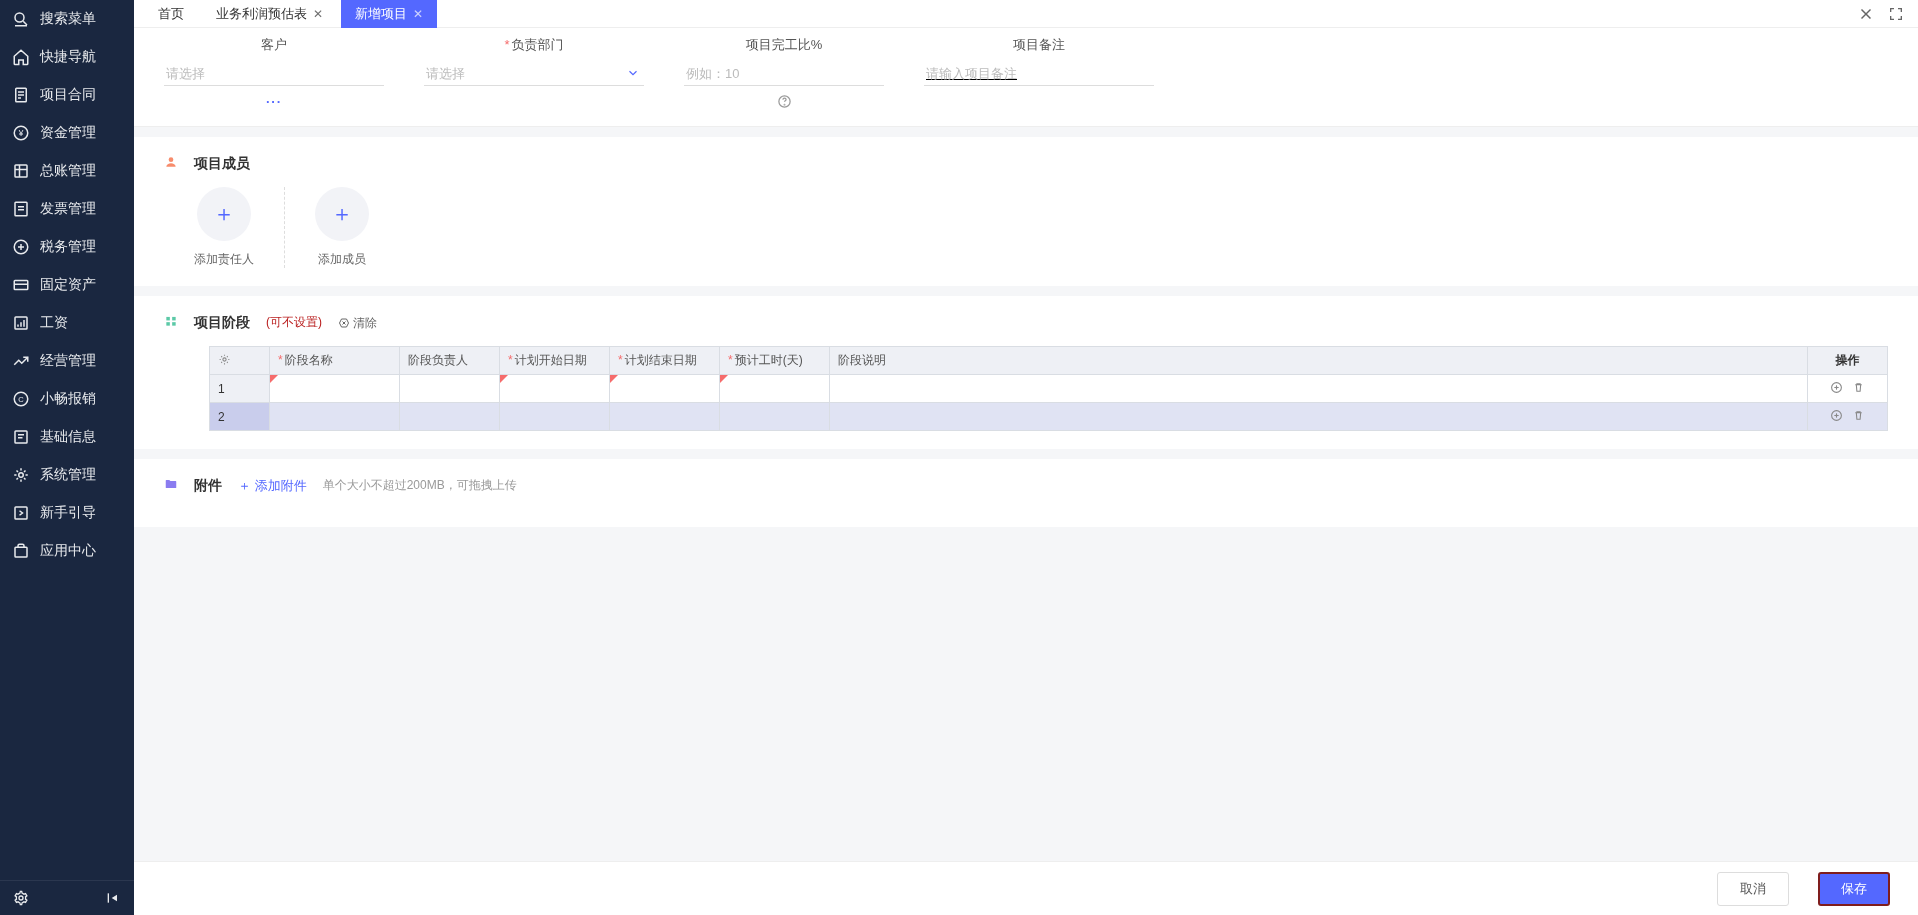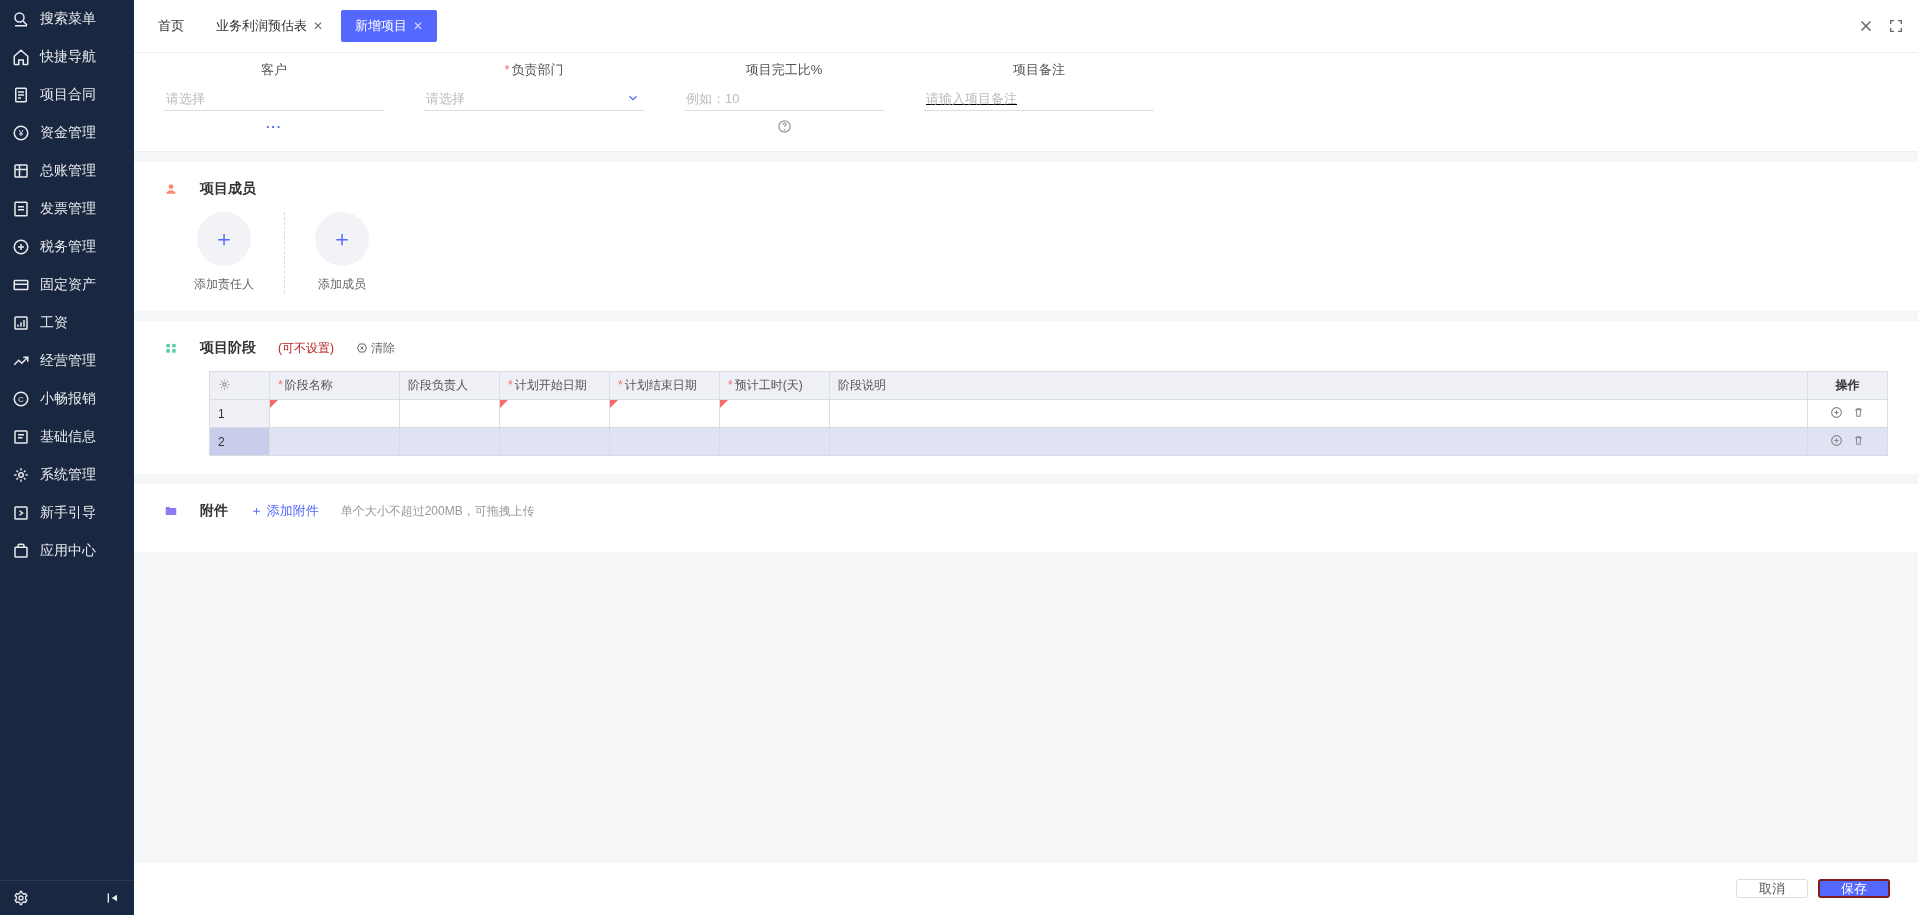--- a/index.html
+++ b/index.html
@@ -55,21 +55,21 @@
       flex: 1;
       display: flex;
       flex-direction: column;
       background: #fff;
       position: relative;
       min-width: 0;
     }
     .tabs {
       display: flex;
       align-items: center;
-      height: 53px;
+      height: 28px;
       border-bottom: 1px solid #eee;
       padding-left: 10px;
       gap: 4px;
     }
     .tab {
       display: flex;
       align-items: center;
       padding: 0 14px;
       height: 32px;
       font-size: 13px;
@@ -161,22 +161,21 @@
       color: #999;
       cursor: pointer;
     }
     .panel {
       background: #fff;
       margin-top: 10px;
       padding: 18px 30px;
     }
     .panel-header {
       display: flex;
-      align-items: center;
-      gap: 22px;
+      gap: 16px;
       margin-bottom: 14px;
     }
     .panel-icon {
       width: 14px;
       height: 14px;
     }
     .panel-title {
       font-size: 14px;
       font-weight: 600;
     }
@@ -282,27 +281,28 @@
       background: #fff;
       border-top: 1px solid #eee;
       display: flex;
       justify-content: flex-end;
       align-items: center;
       gap: 10px;
       padding: 0 28px;
     }
     .btn {
       min-width: 72px;
-      height: 19px;
+      height: 34px;
       border-radius: 3px;
       cursor: pointer;
       font-size: 13px;
       display: flex;
       align-items: center;
       justify-content: center;
+      margin-left: 19px;
     }
     .btn-default {
       border: 1px solid #ddd;
       background: #fff;
       color: #555;
     }
     .btn-primary {
       border: 2px solid #7f1d1d;
       background: #5468ff;
       color: #fff;

